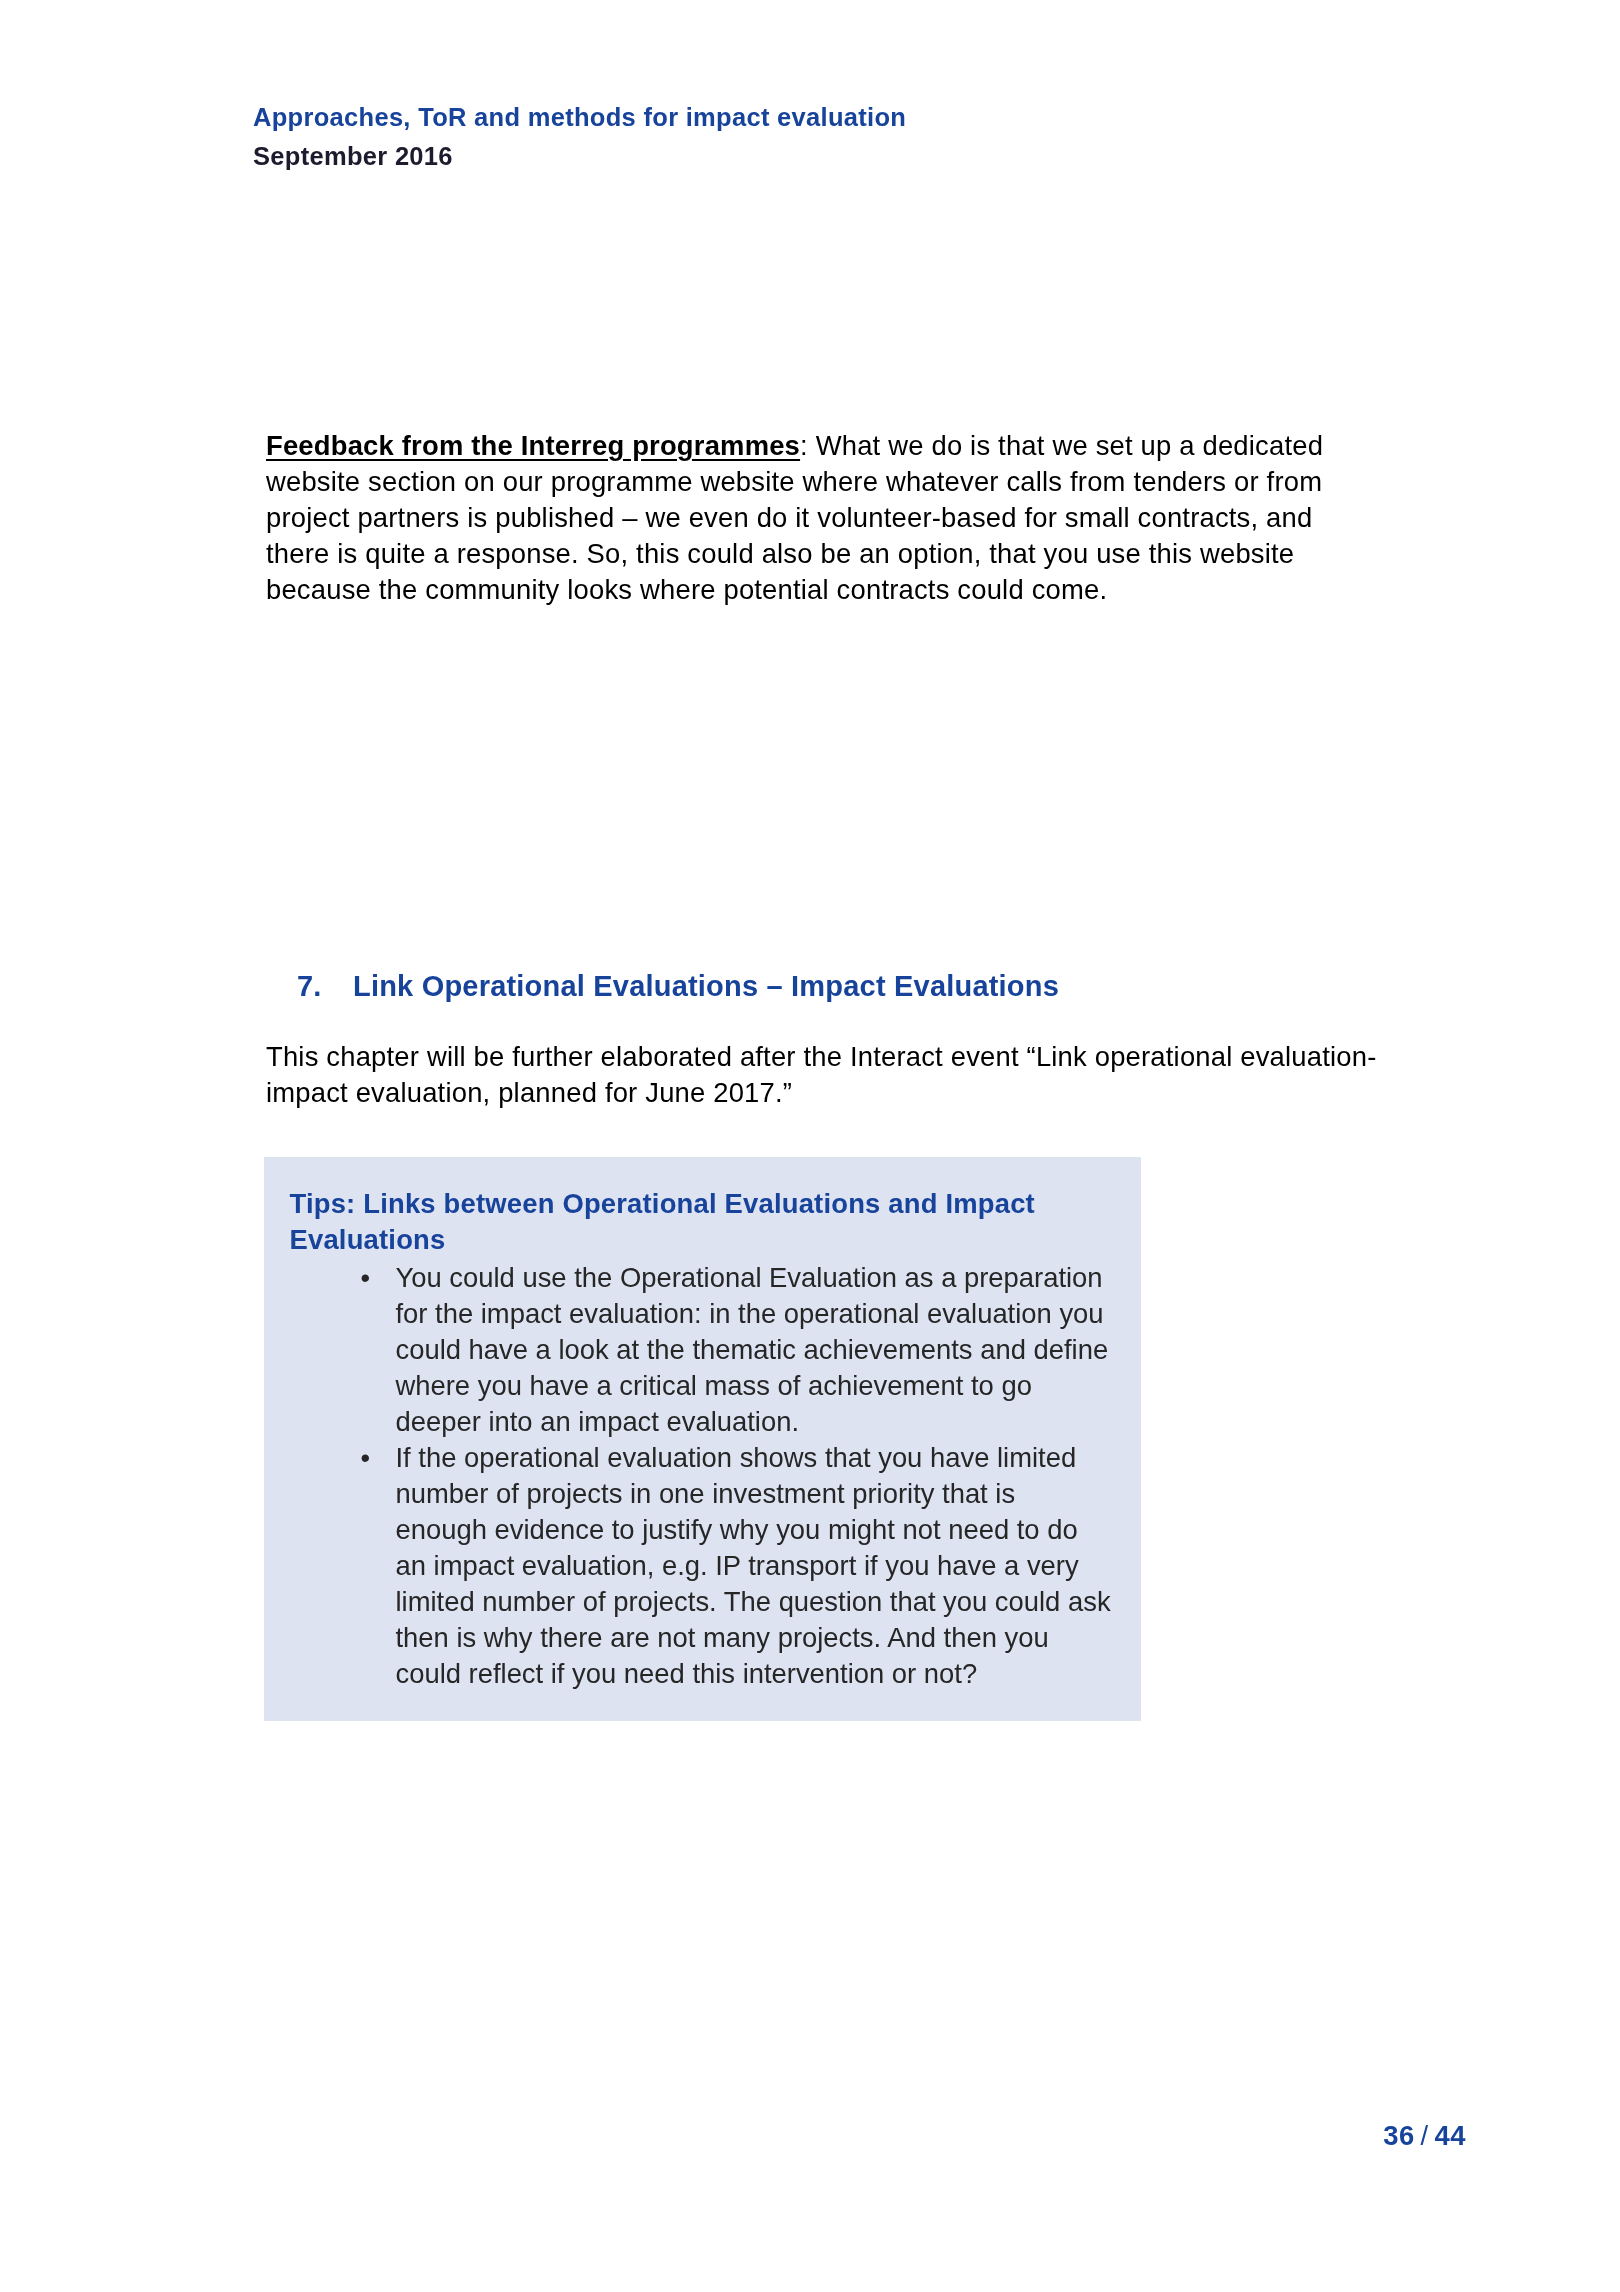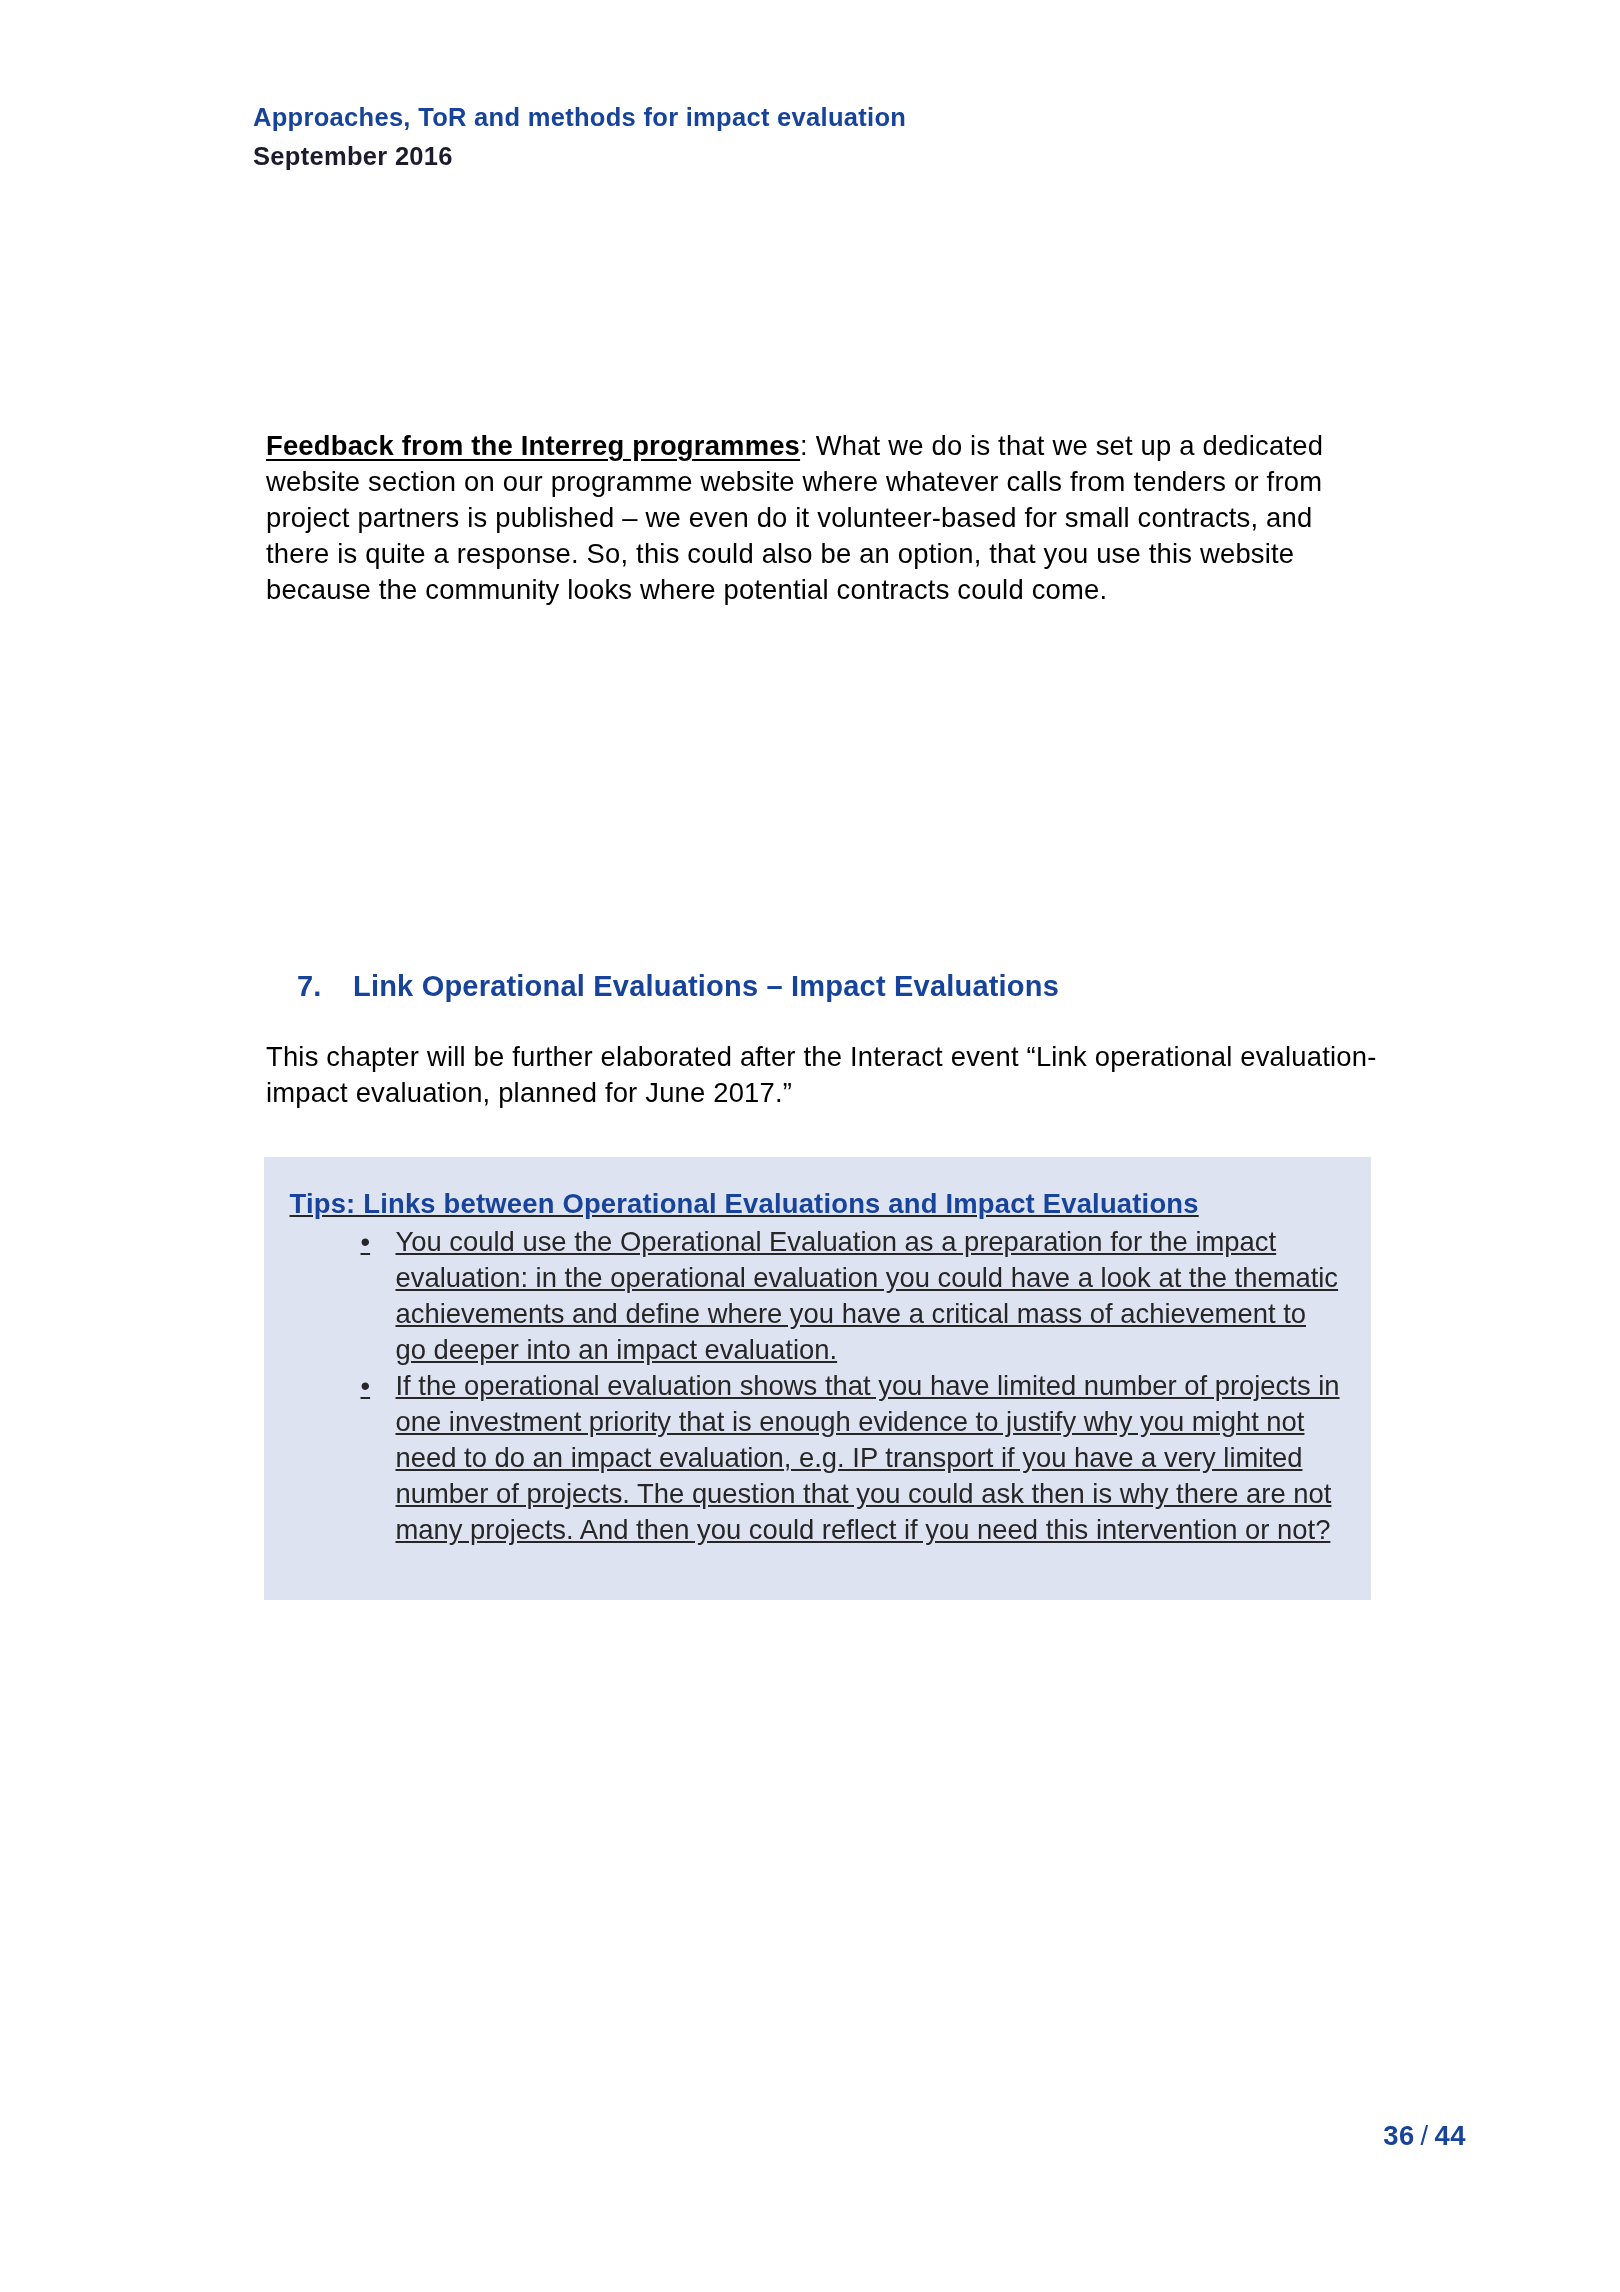--- a/index.html
+++ b/index.html
@@ -65,24 +65,23 @@
   .tips-box-1 {
     left: 254px;
     top: 625px;
     width: 1107px;
     min-height: 223px;
     padding: 25.5px 29px 25.5px 27.4px;
   }
   .tips-box-2 {
     left: 264px;
     top: 1157px;
-    width: 1107px;
+    width: 877px;
     min-height: 443px;
     padding: 29px 27.4px 29px 25.5px;
-    text-decoration: underline;
   }
   .tips-title {
     font-size: 27.4px;
     font-weight: bold;
     color: #17439b;
     letter-spacing: 0.2px;
     line-height: 36px;
   }
   .tips-body {
     margin-top: 35px;

